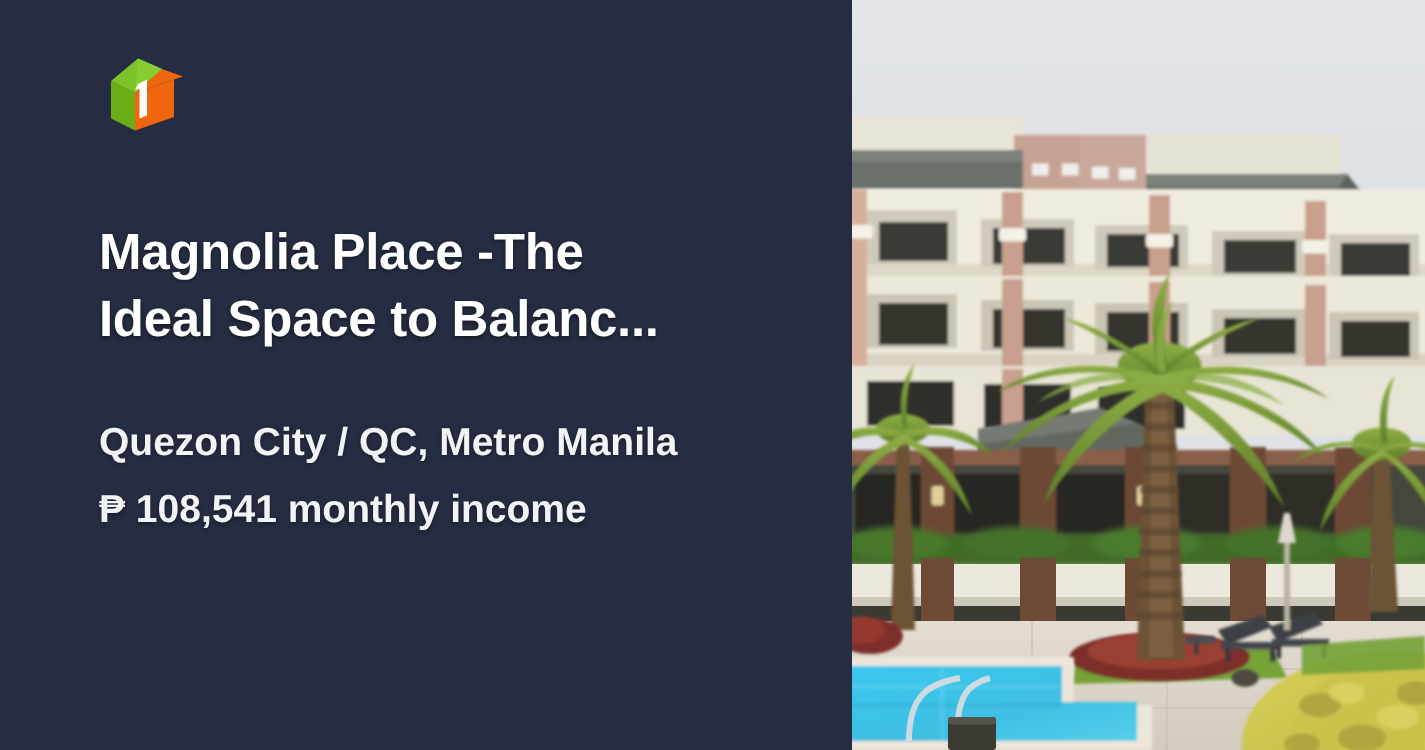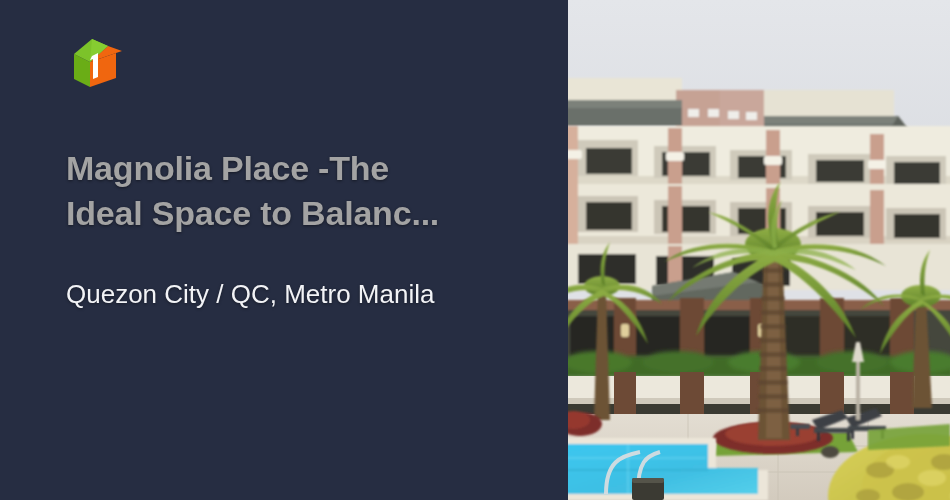--- a/index.html
+++ b/index.html
@@ -34,35 +34,35 @@
   }
   .brand-logo svg { display:block; width:58px; height:58px; }
 
   .listing-title {
     position:absolute;
     left:66px; top:146px;
     width:470px;
     font-size:34px;
     font-weight:bold;
     line-height:1.33;
-    color:#a3a3a3;
+    color:#ffffff;
     letter-spacing:-0.2px;
     text-shadow:0 1px 3px rgba(0,0,0,0.45);
     white-space:pre-line;
   }
 
   .listing-details {
     position:absolute;
     left:66px; top:272px;
     width:480px;
   }
   .detail-line {
     font-size:26px;
     line-height:1.72;
-    font-weight:normal;
+    font-weight:bold;
     color:#f2f3f6;
     text-shadow:0 1px 3px rgba(0,0,0,0.4);
     white-space:pre-line;
   }
 
   
   .photo-panel {
     position:relative;
     width:382px; height:500px;
     flex:0 0 382px;
@@ -93,20 +93,21 @@
 
         <polygon points="26,22 32,19 32,43 27,45 27,25 24,26" fill="#ffffff"></polygon>
       </svg>
     </div>
 
     <div class="listing-title">Magnolia Place -The
 Ideal Space to Balanc...</div>
 
     <div class="listing-details">
       <div class="detail-line">Quezon City / QC, Metro Manila</div>
+      <div class="detail-line">₱ 108,541 monthly income</div>
     </div>
   </div>
 
   <div class="photo-panel">
     <svg viewBox="0 0 382 500" xmlns="http://www.w3.org/2000/svg" aria-hidden="true">
       <defs>
         <linearGradient id="skyGrad" x1="0" y1="0" x2="0" y2="1">
           <stop offset="0%" stop-color="#e4e6ea"></stop>
           <stop offset="100%" stop-color="#d6d9de"></stop>
         </linearGradient>

